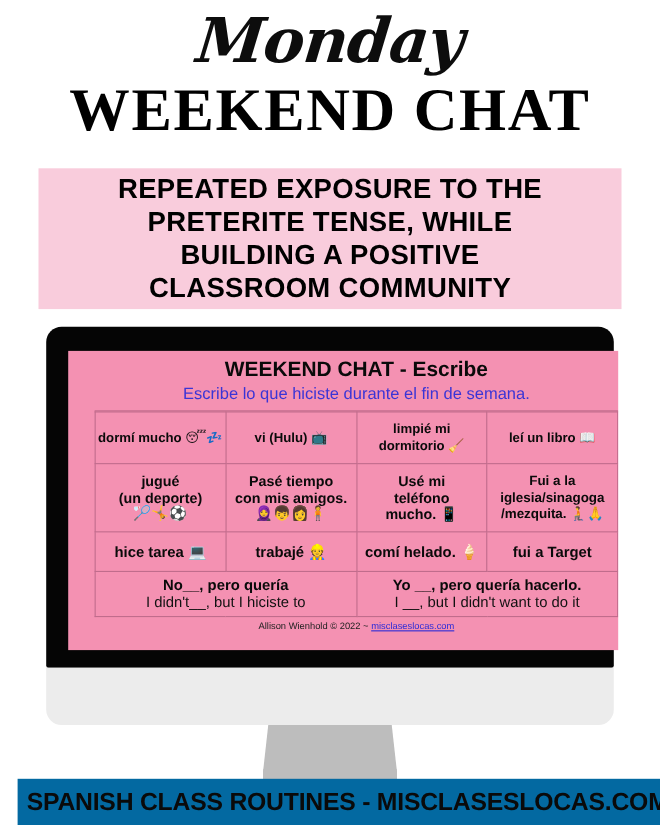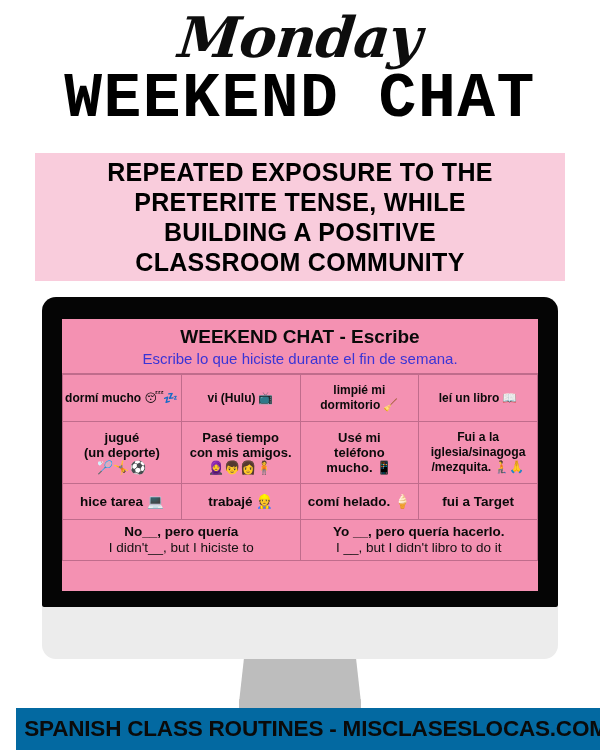--- a/index.html
+++ b/index.html
@@ -26,23 +26,23 @@
     font-style: italic;
     font-weight: 700;
     font-size: 56px;
     line-height: 62px;
     letter-spacing: -1px;
     color: #0d0d0d;
     margin: 0;
     transform: skewX(-6deg);
   }
   .main-title {
-    font-family: Liberation Mono, monospace;
-    font-weight: 700;
-    font-size: 63px;
+    font-family: Liberation Serif, serif;
+    font-weight: 700;
+    font-size: 55px;
     line-height: 60px;
     letter-spacing: 1.5px;
     color: #000000;
     margin: 2px 0 0 0;
   }
 
   
   .subtitle-banner {
     position: absolute;
     left: 35px;
@@ -77,20 +77,21 @@
     border-radius: 14px 14px 2px 2px;
     box-sizing: border-box;
     padding: 22px 20px 16px 20px;
   }
   .screen {
     width: 100%;
     height: 100%;
     background: #F491B2;
     overflow: hidden;
     position: relative;
+    padding-left: 24px;
   }
   .monitor-chin {
     position: absolute;
     left: 42px;
     top: 607px;
     width: 516px;
     height: 52px;
     background: #ECECEC;
     border-radius: 0 0 14px 14px;
   }
@@ -301,26 +302,29 @@
             <span>fui a Target</span>
           </td>
         </tr>
         <tr class="sentence-row">
           <td colspan="2">
             <span class="sent-a">No__, pero quería</span>
             <span class="sent-b">I didn't__, but I hiciste to</span>
           </td>
           <td colspan="2">
             <span class="sent-a">Yo __, pero quería hacerlo.</span>
-            <span class="sent-b">I __, but I didn't libro to do it</span>
+            <span class="sent-b">I __, but I didn't want to do it</span>
           </td>
         </tr>
       </tbody>
     </table>
 
+    <div class="credit">
+      <span>Allison Wienhold © 2022 ~ </span><a href="#">misclaseslocas.com</a>
+    </div>
 
   </div>
 </div>
 
 <div class="monitor-chin"></div>
 <div class="monitor-stand"></div>
 
 <div class="bottom-banner">
   <div class="bottom-banner-text">SPANISH CLASS ROUTINES - MISCLASESLOCAS.COM</div>
 </div>

